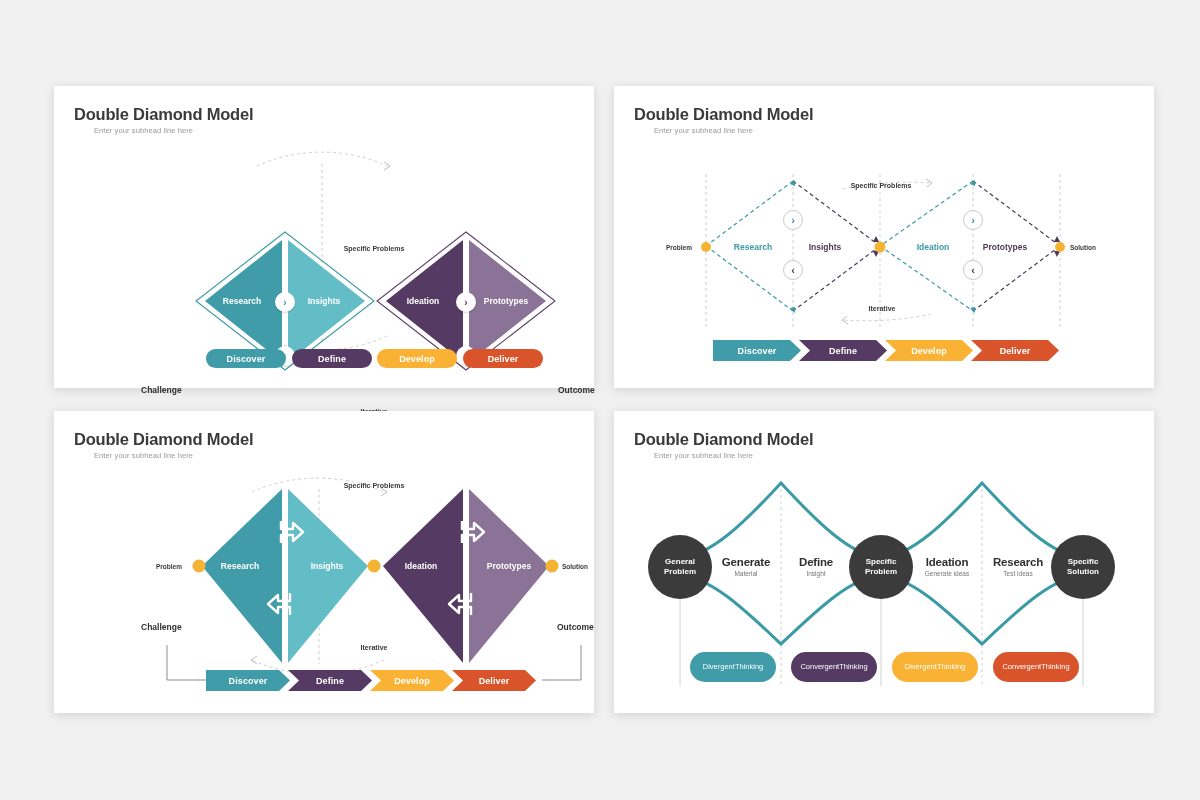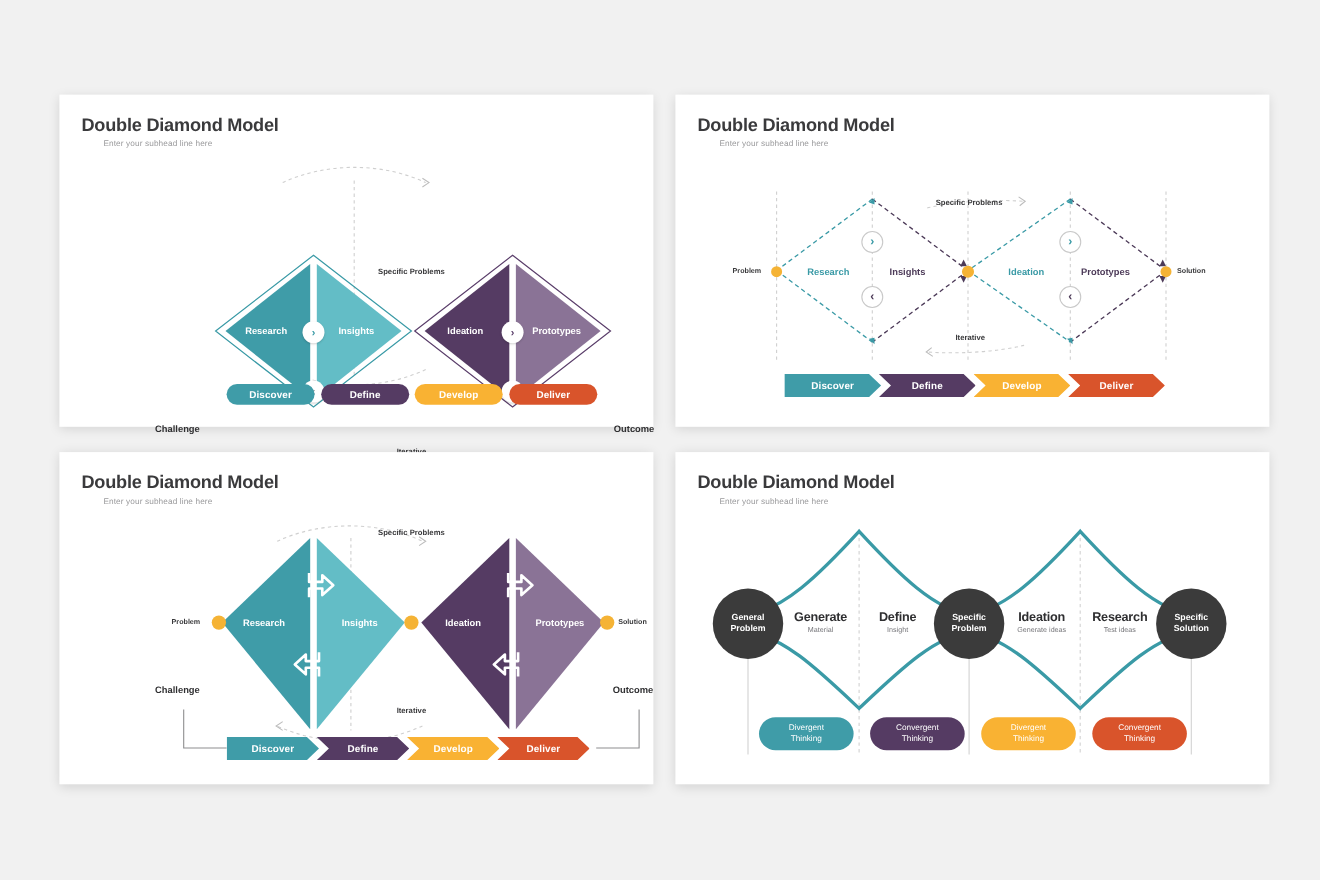--- a/index.html
+++ b/index.html
@@ -90,21 +90,21 @@
   .stepname .big{
     display:block;font-size:11.5px;font-weight:bold;color:#2f2f31;
     letter-spacing:-0.2px;
   }
   .stepname .sub{
     display:block;font-size:6.5px;color:#76767a;margin-top:2px;
   }
   .thinkpill{
     position:absolute;height:30px;border-radius:15px;
     color:#fff;font-size:7.5px;line-height:1.35;
-    display:flex;flex-direction:column;align-items:center;justify-content:center;
+    display:flex;flex-direction:row;align-items:center;justify-content:center;
     text-align:center;
   }
   .arrowbadge{
     position:absolute;width:20px;height:20px;border-radius:50%;
     transform:translate(-50%,-50%);
     display:flex;align-items:center;justify-content:center;
     font-size:10px;font-weight:bold;
   }
 </style>
 </head>

